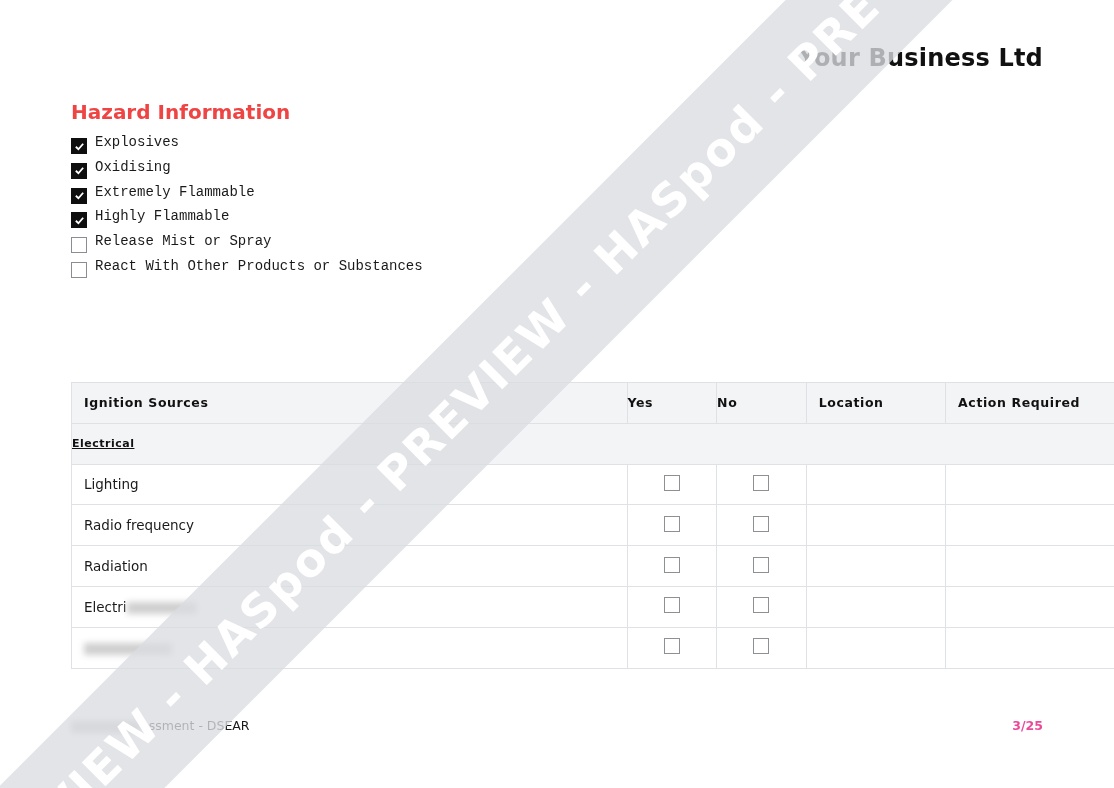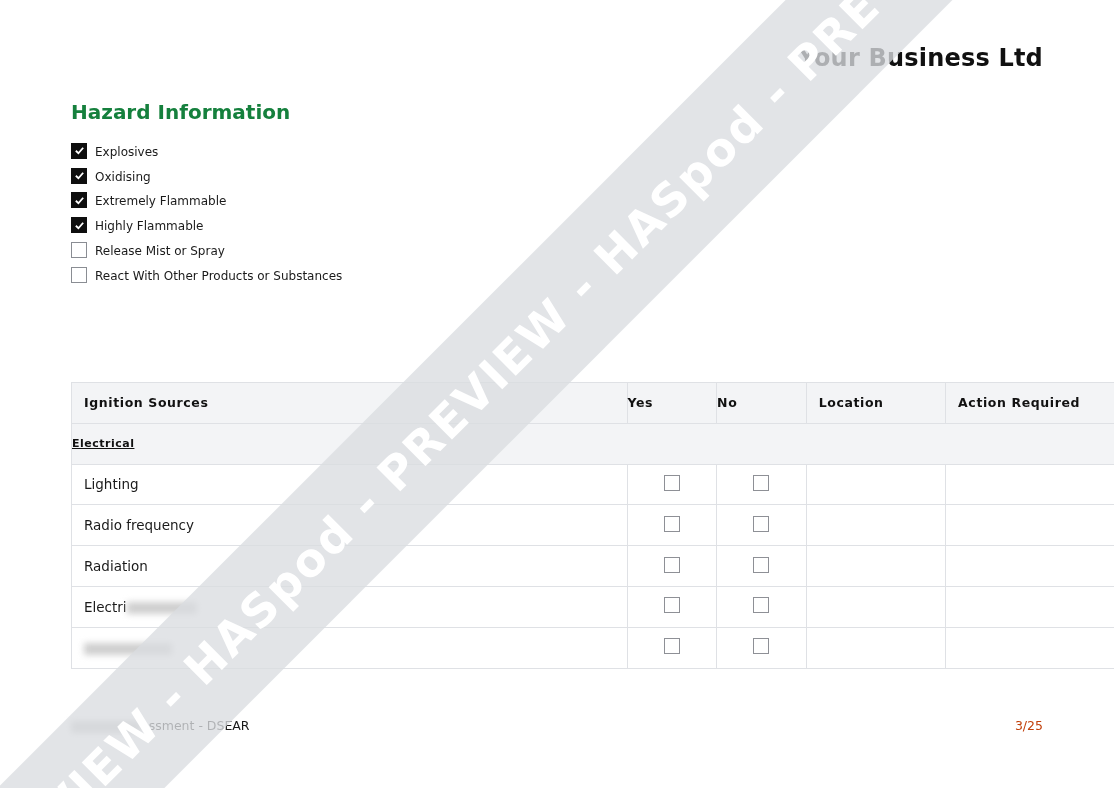--- a/index.html
+++ b/index.html
@@ -1,42 +1,42 @@
 <!DOCTYPE html>
 <html><head>
   <meta charset="utf-8">
   <style>
     * { box-sizing: border-box; margin: 0; padding: 0; }
     html, body { width: 1114px; height: 788px; overflow: hidden; background: #ffffff; }
     body { font-family: "DejaVu Sans", "Liberation Sans", sans-serif; color: #111; position: relative; }
 
     .company { position: absolute; top: 44px; right: 71px; font-size: 24px; font-weight: bold; letter-spacing: 0.2px; color: #111; }
 
-    .section-title { position: absolute; left: 71px; top: 100px; font-size: 20px; font-weight: bold; color: #15803d; }
+    .section-title { position: absolute; left: 71px; top: 100px; font-size: 20px; font-weight: bold; color: #ef4444; }
 
     .hazard-list { position: absolute; left: 71px; top: 134px; list-style: none; }
-    .hazard-item { display: flex; align-items: flex-end; height: 24.8px; font-size: 12px; color: #1a1a1a; }
+    .hazard-item { display: flex; align-items: flex-start; height: 24.8px; font-size: 14px; color: #1a1a1a; font-family: Liberation Mono, monospace; }
     .cb { width: 16px; height: 16px; margin-right: 8px; margin-top: 4px; border: 1.5px solid #8a8d93; background: #fff; display: inline-flex; align-items: center; justify-content: center; flex-shrink: 0; }
     .cb.checked { background: #0e0e0e; border-color: #0e0e0e; }
     .cb.checked svg { display: block; }
     .cb svg { display: none; width: 11px; height: 11px; }
 
     table.ign { position: absolute; left: 71px; top: 382px; width: 1103px; border-collapse: collapse; font-size: 13.5px; }
     table.ign th, table.ign td { border: 1.5px solid #dfe1e5; height: 40.8px; }
     table.ign th { background: #f3f4f6; font-size: 12.5px; font-weight: bold; letter-spacing: 0.6px; color: #111; text-align: left; padding-left: 12px; }
     table.ign th.c { text-align: left; padding-left: 0; }
     .cat-row td { background: #f3f4f6; text-align: left; font-size: 11px; font-weight: bold; letter-spacing: 0.5px; text-decoration: underline; }
     .data-row td.label { padding-left: 12px; color: #1a1a1a; }
     .data-row td.box { text-align: center; }
     .data-row .cb { margin: 0 auto; width: 16px; height: 16px; border-color: #8e9096; }
     col.c1 { width: 490px; } col.c2 { width: 79px; } col.c3 { width: 79px; } col.c4 { width: 123px; } col.c5 { width: 201px; }
 
     .footer-left { position: absolute; left: 71px; top: 718px; font-size: 12.5px; color: #1a1a1a; }
     .footer-left .blur { display: inline-block; width: 70px; height: 12px; background: #c9c9c9; filter: blur(3px); vertical-align: middle; margin-right: 0; }
-    .footer-right { position: absolute; right: 71px; top: 718px; font-size: 12.5px; font-weight: normal; color: #c2410c; }
+    .footer-right { position: absolute; right: 71px; top: 718px; font-size: 12.5px; font-weight: bold; color: #ec4899; }
 
     .blur-inline { display: inline-block; width: 70px; height: 12px; background: #cfcfcf; filter: blur(3px); vertical-align: middle; }
 
     .watermark { position: absolute; left: 0; top: 0; width: 1114px; height: 788px; pointer-events: none; overflow: hidden; }
     .wm-band { position: absolute; left: -260px; top: 320px; width: 1500px; height: 118px; background: rgba(218, 220, 224, 0.78); transform: rotate(-45deg); transform-origin: center; display: flex; align-items: center; justify-content: center; white-space: nowrap; }
     .wm-text { font-size: 46px; font-weight: bold; color: #ffffff; letter-spacing: 2px; }
   </style>
 </head>
 <body>
 

